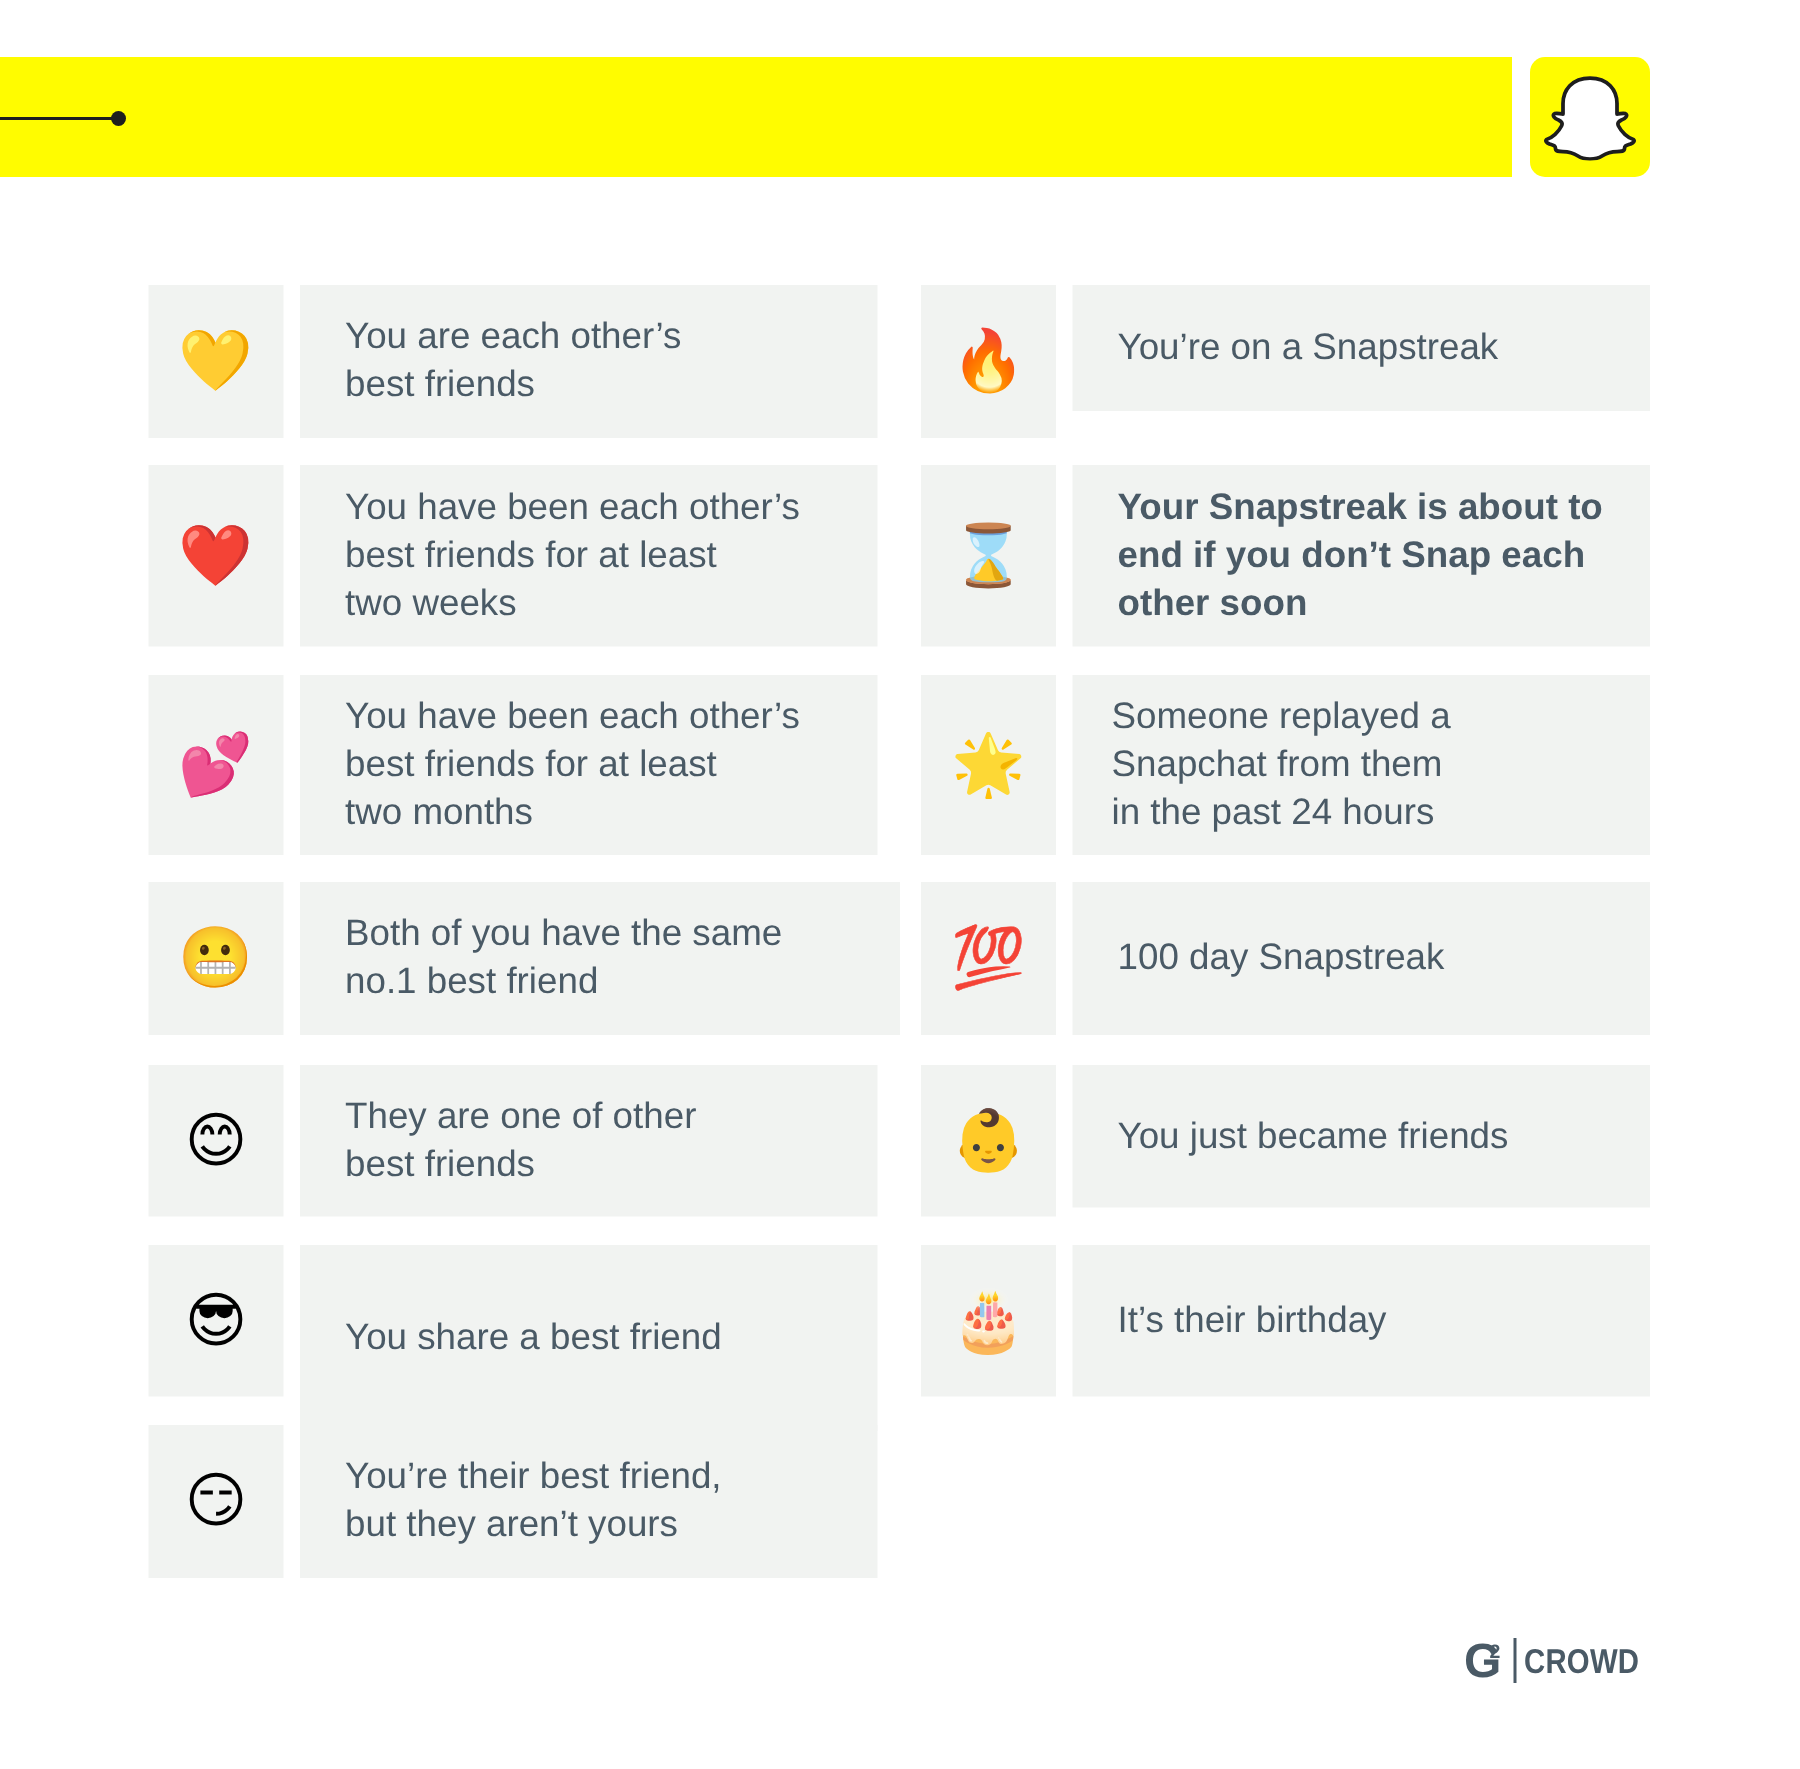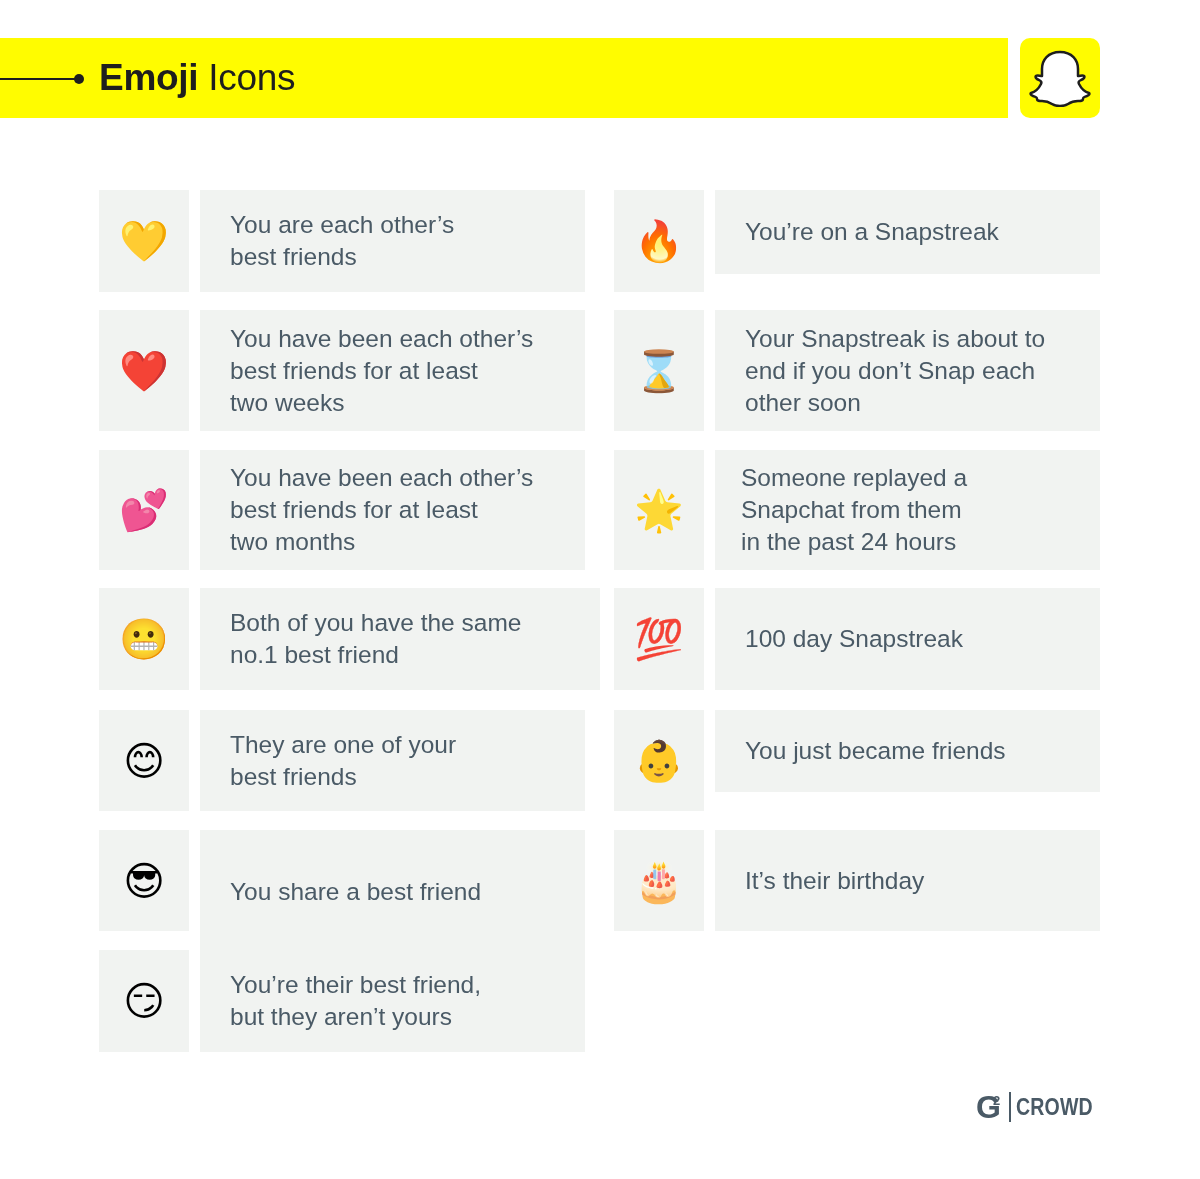--- a/index.html
+++ b/index.html
@@ -42,23 +42,20 @@
   .g2 sup { font-size: 13px; position: absolute; top: -6px; left: 17px; font-weight: 700; }
   .divider { width: 2px; height: 30px; background: #4A5A66; margin: 0 5px 0 8px; }
   .crowd { font-size: 23px; font-weight: 700; letter-spacing: 0.2px; transform: scaleX(0.85); transform-origin: left; }
 </style>
 </head>
 <body>
 
 <div class="header-bar">
   <div class="header-line"></div>
   <div class="header-dot"></div>
-  <div class="header-title">
-    <span class="bold">Emoji</span><span class="light"> Icons</span>
-  </div>
 </div>
 
 <div class="logo-box">
   <svg width="62" height="58" viewBox="0 0 62 58">
     <path d="M31 3 C19 3 13 11 13 20 L13 27 C11 27 8 26 7 27 C6 28 7 30 10 31 C12 32 13 33 12 35 C10 39 6 43 2 44 C1 45 2 46 4 47 C7 48 8 48 8 50 C8 52 10 52 13 52 C17 52 20 53 23 55 C26 57 28 57 31 57 C34 57 36 57 39 55 C42 53 45 52 49 52 C52 52 54 52 54 50 C54 48 55 48 58 47 C60 46 61 45 60 44 C56 43 52 39 50 35 C49 33 50 32 52 31 C55 30 56 28 55 27 C54 26 51 27 49 27 L49 20 C49 11 43 3 31 3 Z" fill="#ffffff" stroke="#1e1e1e" stroke-width="2.5" stroke-linejoin="round"></path>
   </svg>
 </div>
 
 <div>
   <div class="cell icon-cell" style="left:99px;top:190px;width:90px;height:102px;">
@@ -100,21 +97,21 @@
     <span>Both of you have the same
 no.1 best friend</span>
   </div>
 </div>
 
 <div>
   <div class="cell icon-cell" style="left:99px;top:710px;width:90px;height:101px;">
     <span class="emoji">😊</span>
   </div>
   <div class="cell text-cell" style="left:200px;top:710px;width:385px;height:101px;">
-    <span>They are one of your
+    <span>They are one of other
 best friends</span>
   </div>
 </div>
 
 <div>
   <div class="cell icon-cell" style="left:99px;top:830px;width:90px;height:101px;">
     <span class="emoji">😎</span>
   </div>
   <div class="cell text-cell" style="left:200px;top:830px;width:385px;height:124px;">
     <span>You share a best friend</span>
@@ -137,21 +134,21 @@
   </div>
   <div class="cell text-cell" style="left:715px;top:190px;width:385px;height:84px;">
     <span>You’re on a Snapstreak</span>
   </div>
 </div>
 
 <div>
   <div class="cell icon-cell" style="left:614px;top:310px;width:90px;height:121px;">
     <span class="emoji">⌛</span>
   </div>
-  <div class="cell text-cell" style="left:715px;top:310px;width:385px;height:121px;">
+  <div class="cell text-cell" style="left:715px;top:310px;width:385px;height:121px;font-weight:bold;">
     <span>Your Snapstreak is about to
 end if you don’t Snap each
 other soon</span>
   </div>
 </div>
 
 <div>
   <div class="cell icon-cell" style="left:614px;top:450px;width:90px;height:120px;">
     <span class="emoji">🌟</span>
   </div>
@@ -168,21 +165,21 @@
   </div>
   <div class="cell text-cell" style="left:715px;top:588px;width:385px;height:102px;">
     <span>100 day Snapstreak</span>
   </div>
 </div>
 
 <div>
   <div class="cell icon-cell" style="left:614px;top:710px;width:90px;height:101px;">
     <span class="emoji">👶</span>
   </div>
-  <div class="cell text-cell" style="left:715px;top:710px;width:385px;height:82px;">
+  <div class="cell text-cell" style="left:715px;top:710px;width:385px;height:95px;">
     <span>You just became friends</span>
   </div>
 </div>
 
 <div>
   <div class="cell icon-cell" style="left:614px;top:830px;width:90px;height:101px;">
     <span class="emoji">🎂</span>
   </div>
   <div class="cell text-cell" style="left:715px;top:830px;width:385px;height:101px;">
     <span>It’s their birthday</span>

